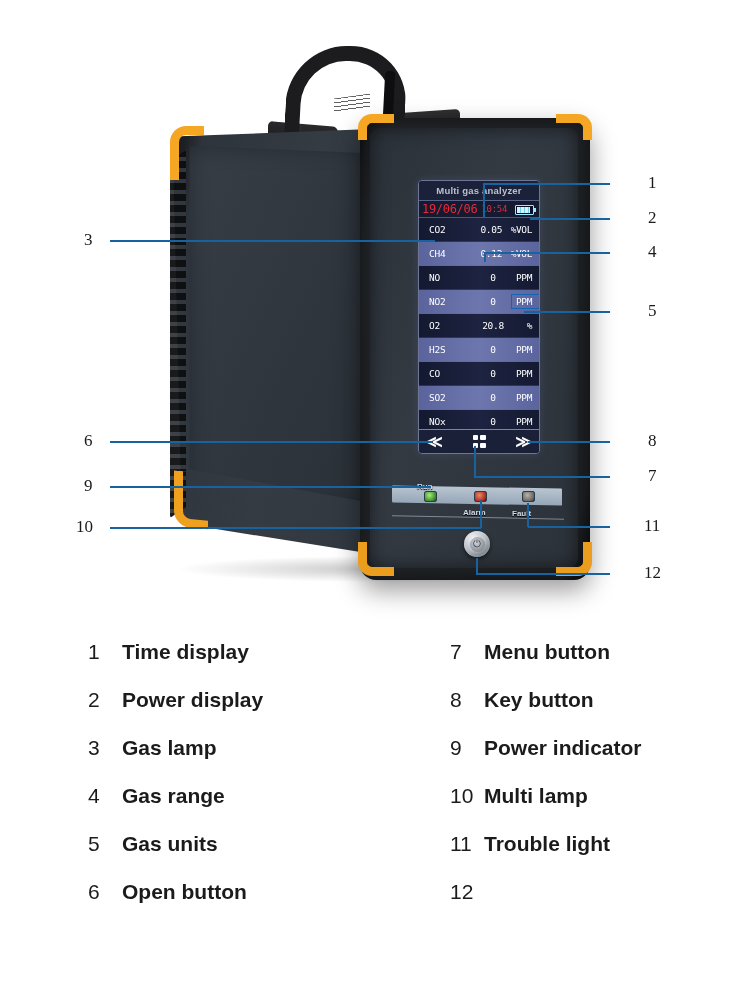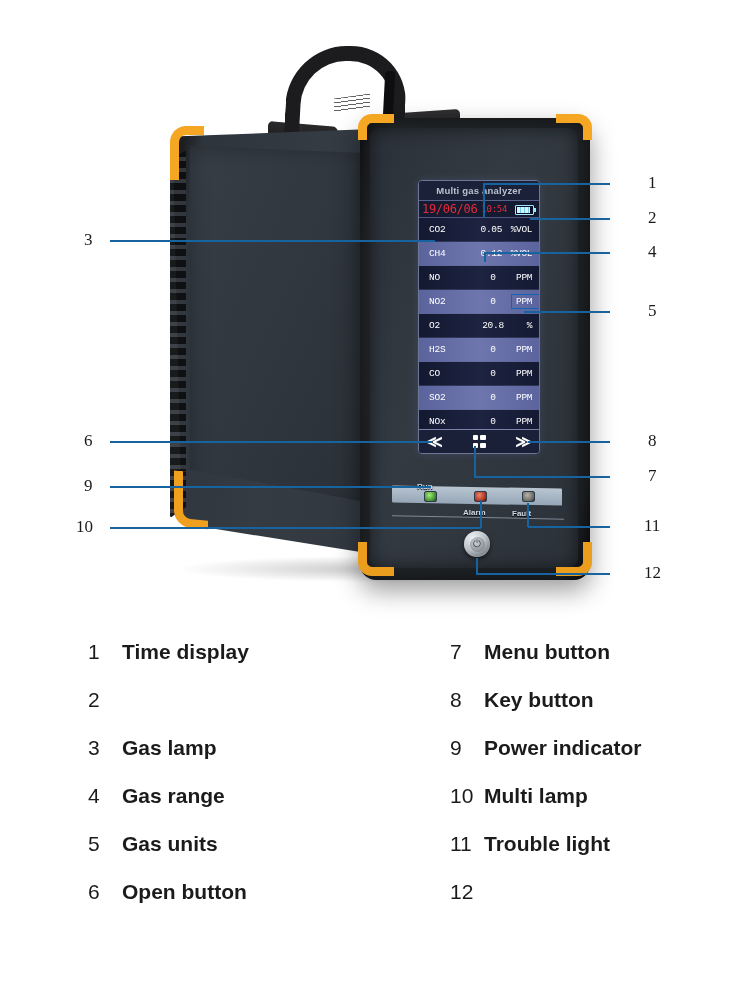--- a/index.html
+++ b/index.html
@@ -139,21 +139,21 @@
   .lcd-date{color:#e8293a;font-size:12px;letter-spacing:-.3px;}
   .lcd-time{color:#e8293a;font-size:9px;margin-left:4px;letter-spacing:-.3px;}
   .batt{
     position:absolute;right:5px;top:4px;width:17px;height:8px;
     border:1px solid #9fe8ff;border-radius:1px;background:#0c1024;
   }
   .batt:after{content:"";position:absolute;right:-3px;top:2px;width:2px;height:4px;background:#9fe8ff;}
   .batt-fill{position:absolute;left:1px;top:1px;bottom:1px;width:13px;
     background:repeating-linear-gradient(to right,#cdf4ff 0 3px,#79c8e8 3px 4px);}
 
-  .rows{display:block;font-family:Liberation Mono, monospace;}
+  .rows{display:block;}
   .grow{
     height:23px;display:flex;align-items:center;
     font-size:9.5px;color:#ffffff;
     border-bottom:1px solid rgba(90,100,140,.35);
     position:relative;
   }
   .grow.dark{background:linear-gradient(90deg,#141931,#1d2340 50%,#151a33);}
   .grow.light{background:linear-gradient(90deg,#5a639c,#6e77ad 50%,#5b649d);}
   .g-name{width:44px;padding-left:10px;text-align:left;letter-spacing:-.2px;}
   .g-val{width:40px;text-align:center;letter-spacing:-.3px;}
@@ -386,20 +386,21 @@
 </div>
 
 <div id="legend">
   <div class="lcol left" id="legend-left">
       <div class="litem">
         <span class="lnum">1</span>
         <span class="ltext">Time display</span>
       </div>
       <div class="litem">
         <span class="lnum">2</span>
+        <span class="ltext">Power display</span>
       </div>
       <div class="litem">
         <span class="lnum">3</span>
         <span class="ltext">Gas lamp</span>
       </div>
       <div class="litem">
         <span class="lnum">4</span>
         <span class="ltext">Gas range</span>
       </div>
       <div class="litem">

